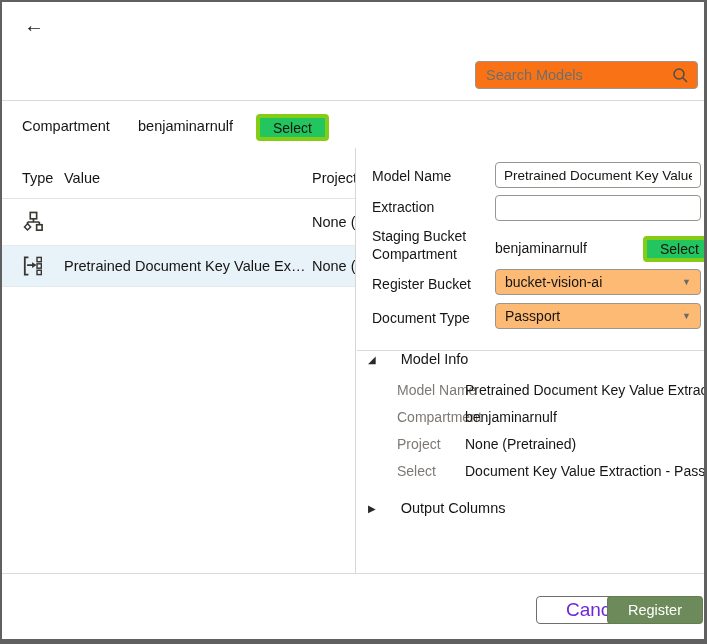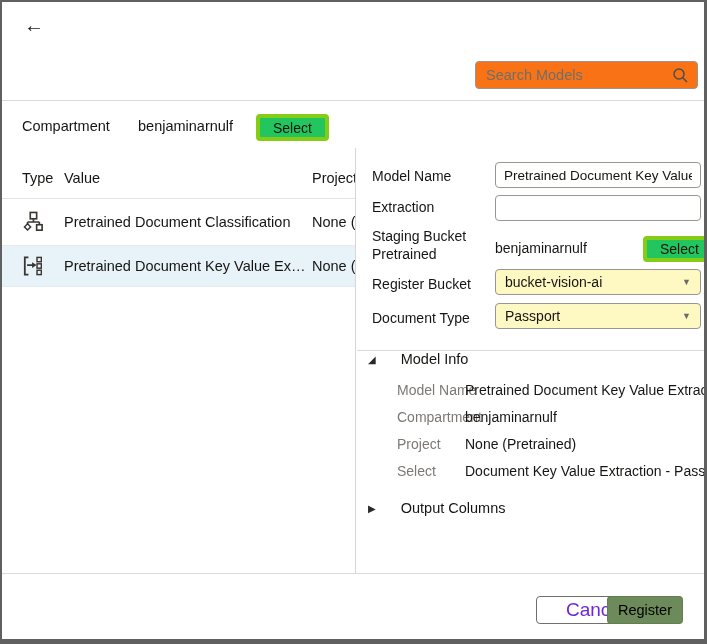--- a/index.html
+++ b/index.html
@@ -91,21 +91,21 @@
   .f-label { position: absolute; left: 15px; font-size: 14px; color: #161513; }
   .f-input {
     position: absolute; left: 138px; width: 206px; height: 26px;
     border: 1px solid #99968f; border-radius: 4px;
     font-family: "Liberation Sans", sans-serif;
     font-size: 13.5px; color: #161513; padding: 0 8px;
     outline: none; background: #fff;
   }
   .select-box {
     position: absolute; left: 138px; width: 206px; height: 26px;
-    border: 1px solid #99968f; border-radius: 4px; background: #fef9c3;
+    border: 1px solid #99968f; border-radius: 4px; background: #fdba74;
     font-size: 14px; line-height: 24px; padding: 0 24px 0 9px;
     white-space: nowrap; overflow: hidden; cursor: pointer;
   }
   .caret {
     position: absolute; right: 9px; top: 50%; transform: translateY(-50%);
     font-size: 9px; color: #6c6a67;
   }
   .sbc-label { top: 80px; width: 112px; line-height: 17.5px; white-space: normal; }
   .sbc-value { position: absolute; left: 138px; top: 92px; font-size: 14px; white-space: nowrap; }
   .sbc-select { position: absolute; left: 286px; top: 88px; height: 26px; }
@@ -120,23 +120,23 @@
   .info-row-value { position: absolute; left: 108px; font-size: 14px; color: #161513; white-space: nowrap; }
 
   
   .footer-divider { position: absolute; left: 0; top: 571px; width: 100%; height: 1px; background: #dcdad7; }
   .cancel-btn {
     position: absolute; left: 534px; top: 594px; height: 28px; padding: 0 29px;
     border: 1px solid #716f6b; border-radius: 4px; background: #fff;
     font-family: "Liberation Sans", sans-serif; font-size: 19px; color: #6d28d9; cursor: pointer;
   }
   .register-btn {
-    position: absolute; left: 605px; top: 594px; height: 28px; padding: 0 10px;
+    position: absolute; left: 605px; top: 594px; height: 28px; padding: 0 20px;
     border: 1px solid rgba(0,0,0,0.08); border-radius: 4px;
-    background: #6c8a5a; color: #000000;
+    background: #6c8a5a; color: #ffffff;
     font-family: "Liberation Sans", sans-serif; font-size: 14.5px; cursor: pointer;
   }
 </style>
 </head>
 <body>
 
 <div class="window">
 
   <button class="back-btn">←</button>
 
@@ -164,21 +164,20 @@
 
     <div class="trow trow-1">
       <span class="type-icon">
         <svg width="20" height="22" viewBox="0 0 22 23">
           <rect x="8" y="1" width="7" height="7" fill="none" stroke="#3a3632" stroke-width="1.8"></rect>
           <path d="M11.5 8 V11.5 M5 11.5 H18 M5 11.5 V14 M18 11.5 V14.5" fill="none" stroke="#3a3632" stroke-width="1.8"></path>
           <path d="M5 13.5 L8.4 16.9 L5 20.3 L1.6 16.9 Z" fill="none" stroke="#3a3632" stroke-width="1.6"></path>
           <rect x="15" y="14.5" width="6" height="6" fill="none" stroke="#3a3632" stroke-width="1.8"></rect>
         </svg>
       </span>
-      <span class="model-cell">Pretrained Document Classification</span>
       <span class="project-cell">None (Pretrained)</span>
     </div>
 
     <div class="trow trow-2 selected" style="background: rgb(232, 242, 249);">
       <span class="type-icon">
         <svg width="19" height="21" viewBox="0 0 21 22">
           <path d="M6 1.5 H2 V20.5 H6" fill="none" stroke="#3a3632" stroke-width="2"></path>
           <line x1="4.5" y1="10" x2="11" y2="10" stroke="#3a3632" stroke-width="1.8"></line>
           <path d="M10 6.8 L15 10 L10 13.2 Z" fill="#3a3632"></path>
           <rect x="15.5" y="1.5" width="4.8" height="4.8" fill="none" stroke="#3a3632" stroke-width="1.6"></rect>
@@ -192,21 +191,21 @@
   </div>
 
   <div class="right-panel">
 
     <div class="f-label" style="top:20px">Model Name</div>
     <input class="f-input" style="top: 14px;" value="Pretrained Document Key Value Extraction">
 
     <div class="f-label" style="top:51px">Extraction</div>
     <input class="f-input" style="top: 47px;" value="">
 
-    <div class="f-label sbc-label">Staging Bucket Pretrained</div>
+    <div class="f-label sbc-label">Staging Bucket Compartment</div>
     <div class="sbc-value">benjaminarnulf</div>
     <button class="btn-secondary sbc-select">Select</button>
 
     <div class="f-label" style="top:128px">Register Bucket</div>
     <div class="select-box" style="top:121px">
       <span>bucket-vision-ai</span>
       <span class="caret">▼</span>
     </div>
 
     <div class="f-label" style="top:162px">Document Type</div>

